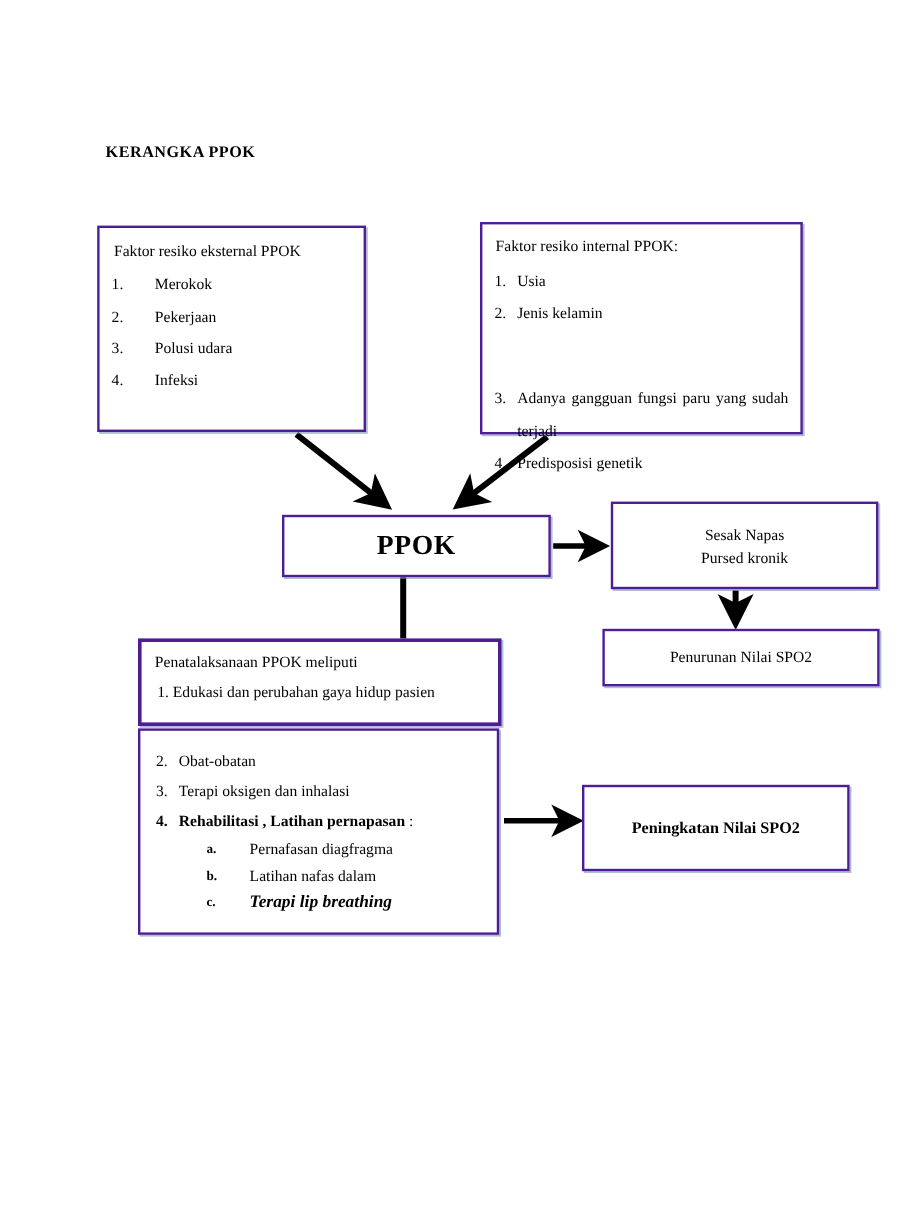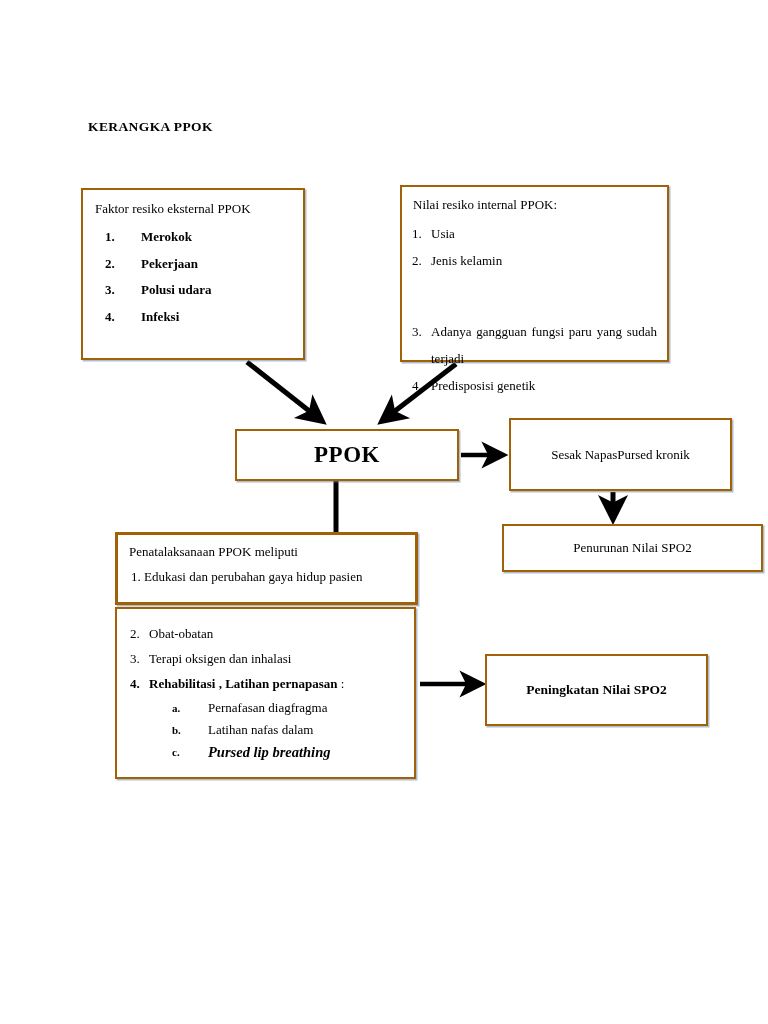--- a/index.html
+++ b/index.html
@@ -34,47 +34,46 @@
     font-weight: bold;
     letter-spacing: 0.4px;
     white-space: nowrap;
   }
 
   
   .box {
     position: absolute;
     box-sizing: border-box;
     background: #ffffff;
-    border: 2px solid #a16207;
+    border: 2px solid #4c1d95;
     box-shadow: 1.5px 1.5px 0 rgba(110,135,170,0.55);
   }
   .box-thick { border-width: 3px; }
 
   
   #box-external {
     left: 81px;
     top: 188px;
     width: 224px;
     height: 172px;
   }
   #box-external .bx-head {
     position: absolute;
     left: 12px;
     top: 11px;
     font-size: 13px;
     white-space: nowrap;
   }
   #box-external ol.numlist {
     position: absolute;
-    left: 22px;
+    left: 10px;
     top: 34px;
     margin: 0;
     padding: 0;
     list-style: none;
-    font-weight: bold;
   }
   #box-external ol.numlist li {
     font-size: 13px;
     line-height: 26.5px;
     white-space: nowrap;
   }
   #box-external ol.numlist li .num {
     display: inline-block;
     width: 36px;
   }
@@ -138,34 +137,35 @@
     letter-spacing: 0.5px;
   }
 
   
   #box-symptom {
     left: 509px;
     top: 418px;
     width: 223px;
     height: 73px;
     display: flex;
+    flex-direction: column;
     align-items: center;
     justify-content: center;
   }
   #box-symptom .sym-line {
     font-size: 13px;
     line-height: 19px;
     white-space: nowrap;
   }
 
   
   #box-spo2-down {
     left: 502px;
     top: 524px;
-    width: 261px;
+    width: 231px;
     height: 48px;
     display: flex;
     align-items: center;
     justify-content: center;
   }
   #box-spo2-down .lbl {
     font-size: 13px;
     white-space: nowrap;
   }
 
@@ -311,21 +311,21 @@
       <li>
         <span class="num">3.</span><span class="txt">Polusi udara</span>
       </li>
       <li>
         <span class="num">4.</span><span class="txt">Infeksi</span>
       </li>
     </ol>
   </div>
 
   <div class="box" id="box-internal">
-    <div class="bx-head">Nilai resiko internal PPOK:</div>
+    <div class="bx-head">Faktor resiko internal PPOK:</div>
     <ol class="numlist">
       <li class="nowrap">
         <span class="num">1.</span><span class="txt">Usia</span>
       </li>
       <li class="nowrap">
         <span class="num">2.</span><span class="txt">Jenis kelamin</span>
       </li>
       <li class="justify">
         <span class="num">3.</span>
           <span class="txt">Adanya gangguan fungsi paru yang sudah terjadi</span>
@@ -365,21 +365,21 @@
       <li>
         <span class="num bold">4.</span><span class="txt bold">Rehabilitasi , Latihan pernapasan</span><span class="sfx"> :</span>
         <ol class="sublist">
           <li>
             <span class="num">a.</span><span class="txt">Pernafasan diagfragma</span>
           </li>
           <li>
             <span class="num">b.</span><span class="txt">Latihan nafas dalam</span>
           </li>
           <li class="emph">
-            <span class="num">c.</span><span class="txt">Pursed lip breathing</span>
+            <span class="num">c.</span><span class="txt">Terapi lip breathing</span>
           </li>
         </ol>
       </li>
     </ol>
   </div>
 
   <div class="box" id="box-spo2-up">
     <div class="lbl">Peningkatan Nilai SPO2</div>
   </div>
 

